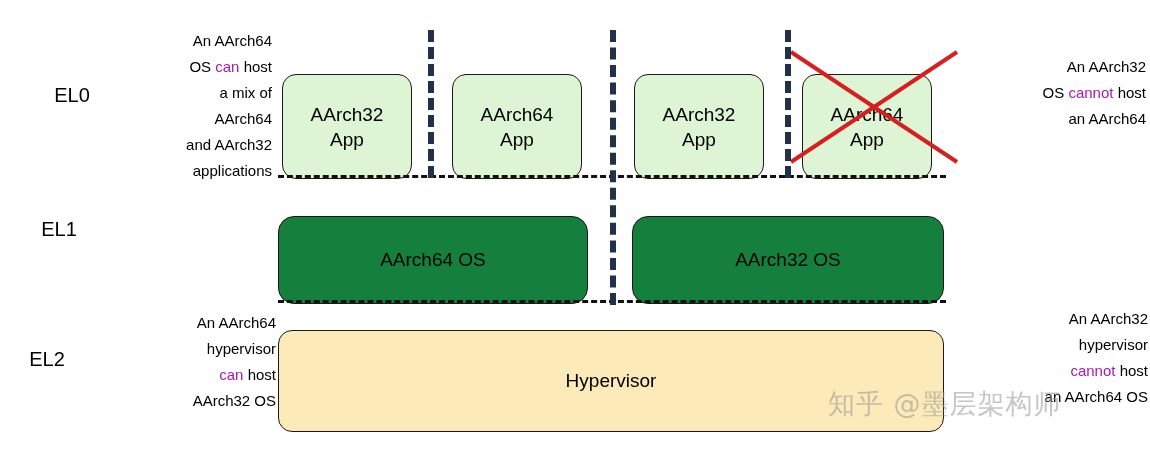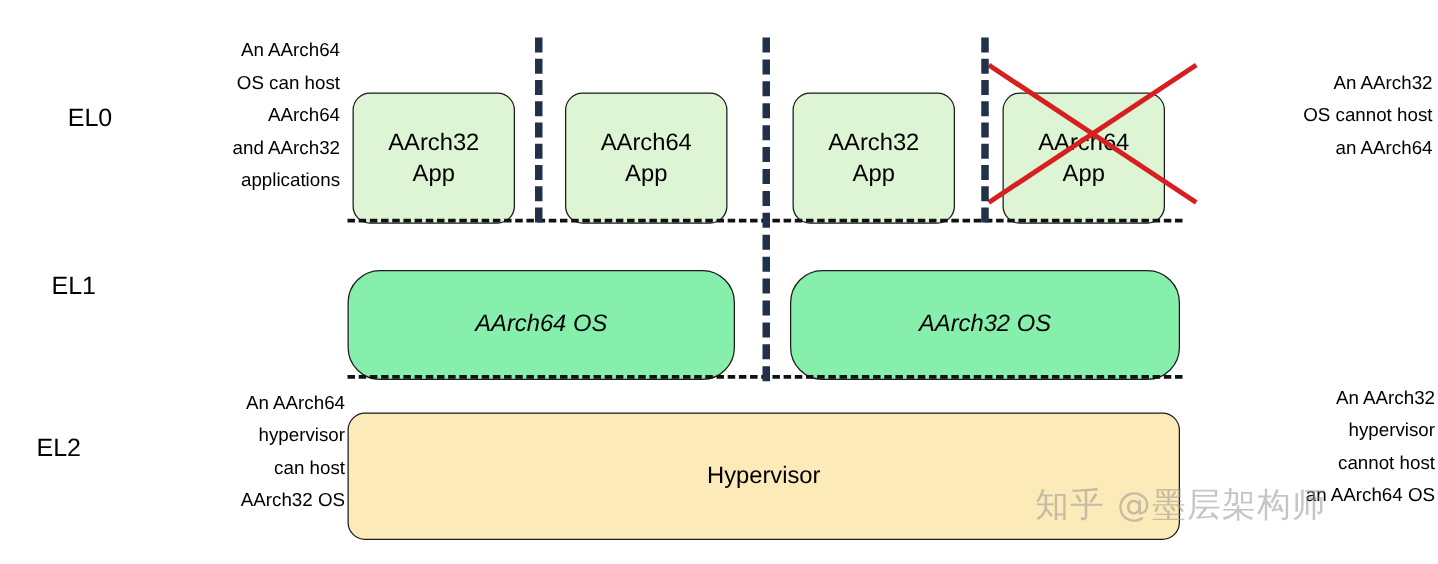--- a/index.html
+++ b/index.html
@@ -29,21 +29,21 @@
 
   
   .note {
     position: absolute;
     font-size: 15px;
     line-height: 26px;
     color: #000000;
     text-align: right;
   }
   .note .hl {
-    color: #000000;
+    color: #a21caf;
   }
 
   
   .box {
     position: absolute;
     box-sizing: border-box;
     display: flex;
     align-items: center;
     justify-content: center;
     text-align: center;
@@ -51,24 +51,23 @@
     border: 1.6px solid #1a1a1a;
     margin-top: 20px;
   }
   .app-box {
     background: #ddf5d5;
     border-radius: 14px;
     font-size: 19px;
     line-height: 25px;
   }
   .os-box {
-    background: #86efac;
-    border-radius: 26px;
+    background: #15803d;
+    border-radius: 16px;
     font-size: 19px;
-    font-style: italic;
   }
   .hyp-box {
     background: #fdeab9;
     border-radius: 14px;
     font-size: 19px;
   }
 
   
   .h-rule {
     position: absolute;
@@ -102,20 +101,21 @@
 
 <div id="diagram">
 
   <div class="el-label" style="left:35px; top:84px; width:74px;">EL0</div>
   <div class="el-label" style="left:22px; top:218px; width:74px;">EL1</div>
   <div class="el-label" style="left:10px; top:348px; width:74px;">EL2</div>
 
   <div class="note" id="note-el0-left" style="left:104px; top:28px; width:168px;">
       <div><span>An AArch64</span></div>
       <div><span>OS </span><span class="hl">can</span><span> host</span></div>
+      <div><span>a mix of</span></div>
       <div><span>AArch64</span></div>
       <div><span>and AArch32</span></div>
       <div><span>applications</span></div>
     </div>
 
   <div class="note" id="note-el0-right" style="left:962px; top:54px; width:184px;">
       <div><span>An AArch32</span></div>
       <div><span>OS </span><span class="hl">cannot</span><span> host</span></div>
       <div><span>an AArch64</span></div>
     </div>

